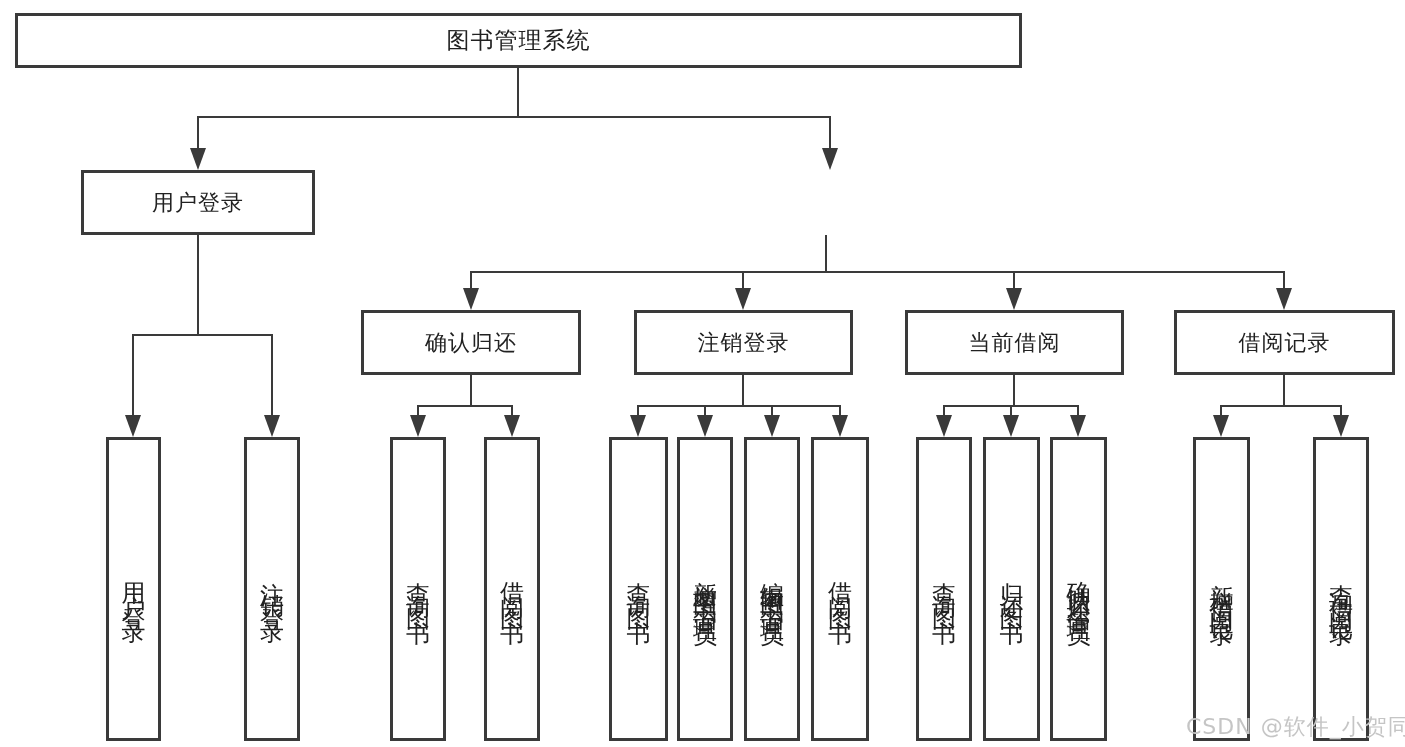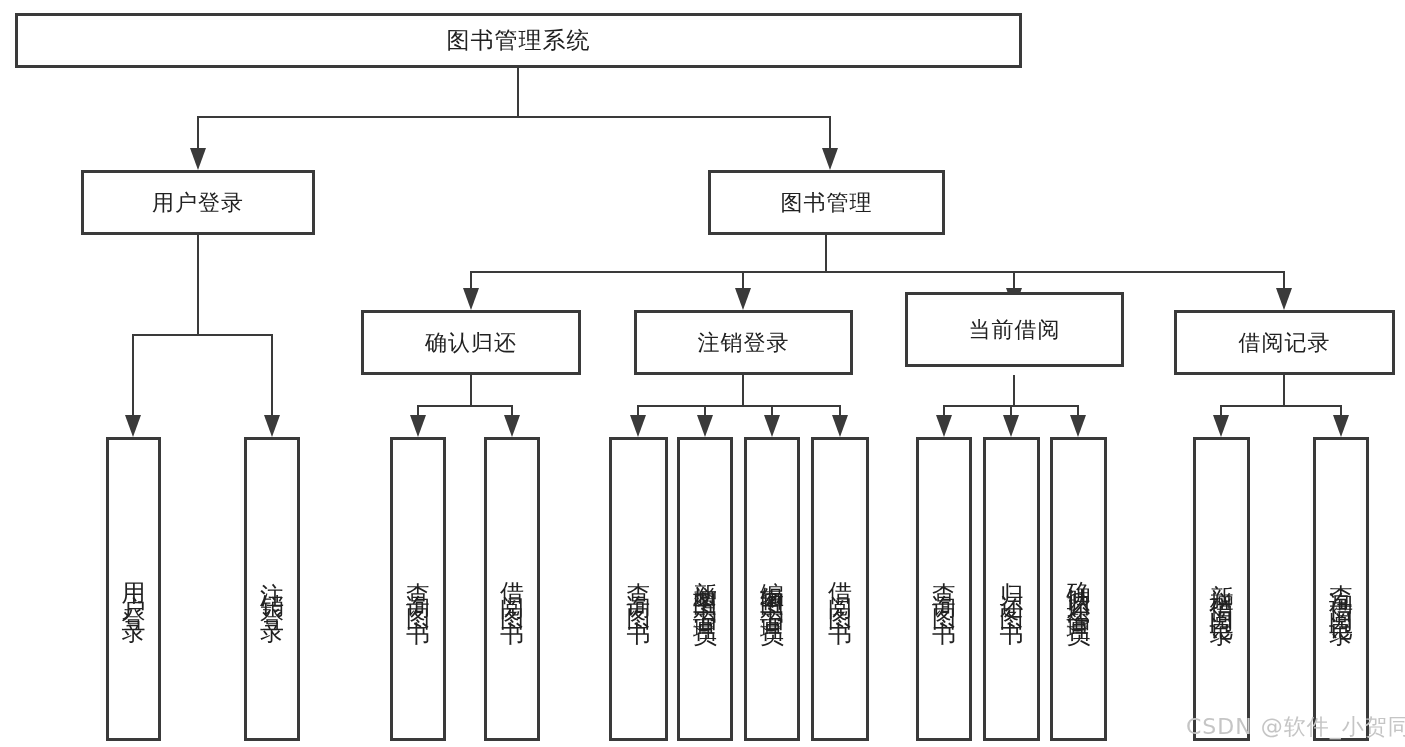--- a/index.html
+++ b/index.html
@@ -79,31 +79,28 @@
 
 <div class="canvas">
 
   <div class="node root" style="left:15px;top:13px;width:1007px;height:55px">
     <span>图书管理系统</span>
   </div>
 
   <div class="node" style="left:81px;top:170px;width:234px;height:65px">
     <span>用户登录</span>
   </div>
-  <div class="node" style="left:708px;top:170px;width:237px;height:65px">
-    <span>图书管理</span>
-  </div>
 
   <div class="node" style="left:361px;top:310px;width:220px;height:65px">
     <span>确认归还</span>
   </div>
   <div class="node" style="left:634px;top:310px;width:219px;height:65px">
     <span>注销登录</span>
   </div>
-  <div class="node" style="left:905px;top:292px;width:219px;height:75px">
+  <div class="node" style="left:905px;top:310px;width:219px;height:65px">
     <span>当前借阅</span>
   </div>
   <div class="node" style="left:1174px;top:310px;width:221px;height:65px">
     <span>借阅记录</span>
   </div>
 
   <div class="leaf" style="left:106px;width:55px">
     <span class="vtext" style="letter-spacing: 13px;">用户登录</span>
   </div>
   <div class="leaf" style="left:244px;width:56px">

